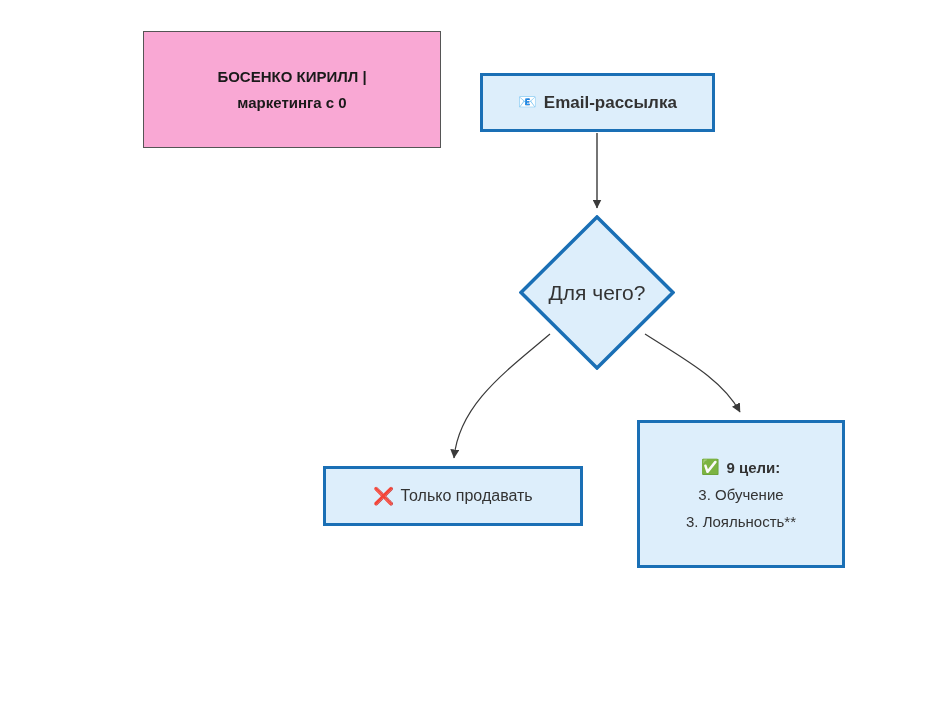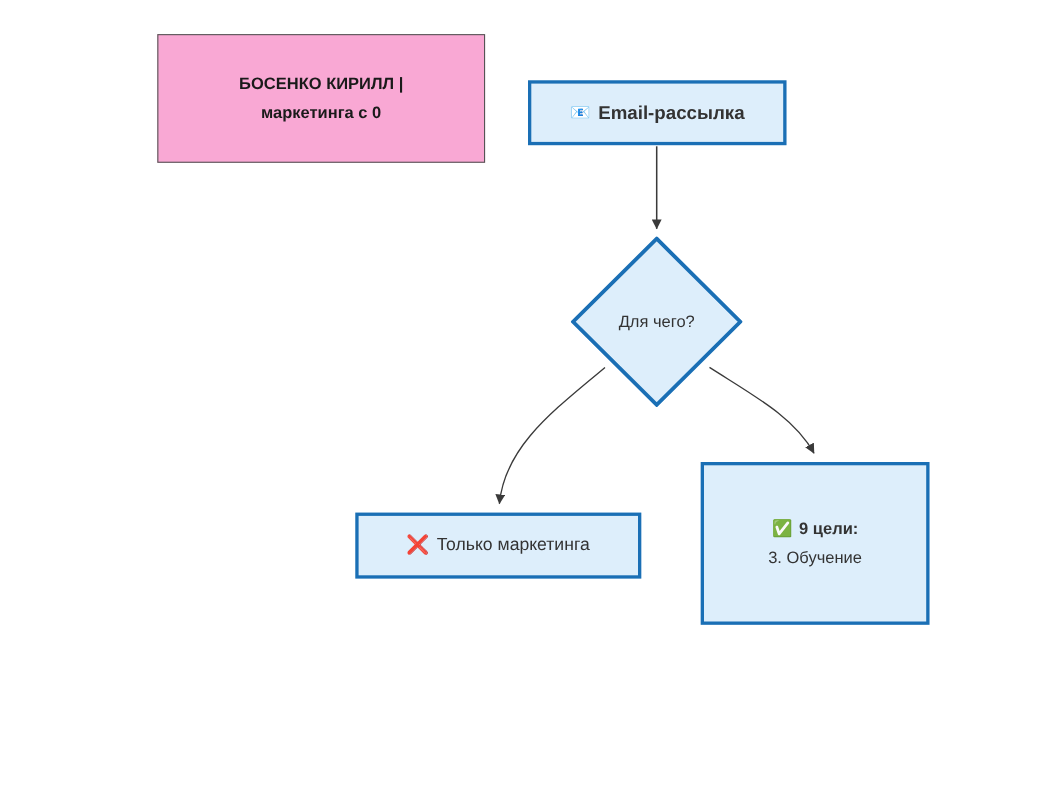--- a/index.html
+++ b/index.html
@@ -130,21 +130,21 @@
   }
   .diamond-label {
     position: absolute;
     left: 0;
     top: 0;
     width: 100%;
     height: 100%;
     display: flex;
     align-items: center;
     justify-content: center;
-    font-size: 15px;
+    font-size: 21px;
     color: #333333;
     white-space: nowrap;
   }
 
   .emoji {
     font-family: "DejaVu Sans", sans-serif;
     font-weight: normal;
     line-height: 1;
   }
   .emoji-mail { font-size: 15px; }
@@ -185,25 +185,26 @@
   <div class="diamond-wrap">
     <svg class="diamond-shape" viewBox="0 0 156 155" xmlns="http://www.w3.org/2000/svg">
       <polygon points="78,2 154,77.5 78,153 2,77.5" fill="#ddeefb" stroke="#1a6fb5" stroke-width="3.5" stroke-linejoin="miter"></polygon>
     </svg>
     <div class="diamond-label">Для чего?</div>
   </div>
 
   <div class="node process node-sell">
     <div class="row">
       <span class="emoji emoji-cross">❌</span>
-      <span>Только маркетинга</span>
+      <span>Только продавать</span>
     </div>
   </div>
 
   <div class="node process node-goals">
     <div class="title">
       <span class="emoji emoji-check">✅</span>
       <span>9 цели:</span>
     </div>
     <div class="item">3. Обучение</div>
+    <div class="item">3. Лояльность**</div>
   </div>
 
 </div>
 
 </body></html>

